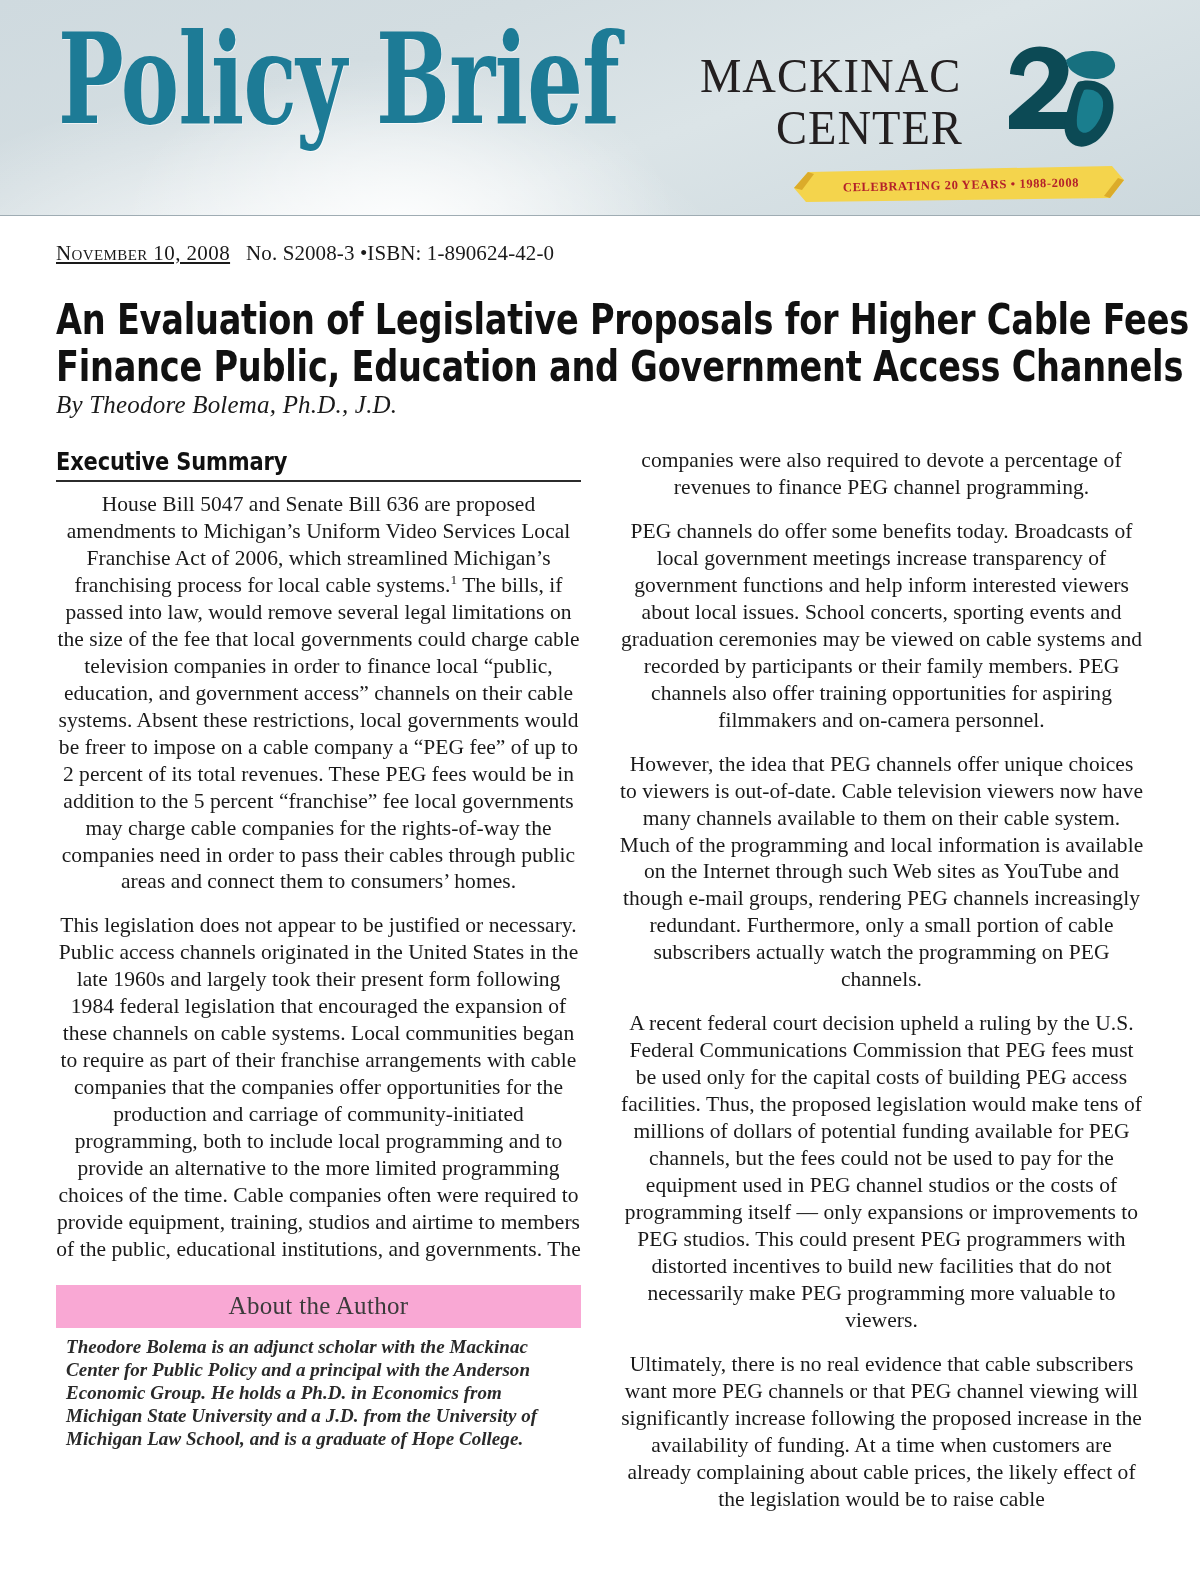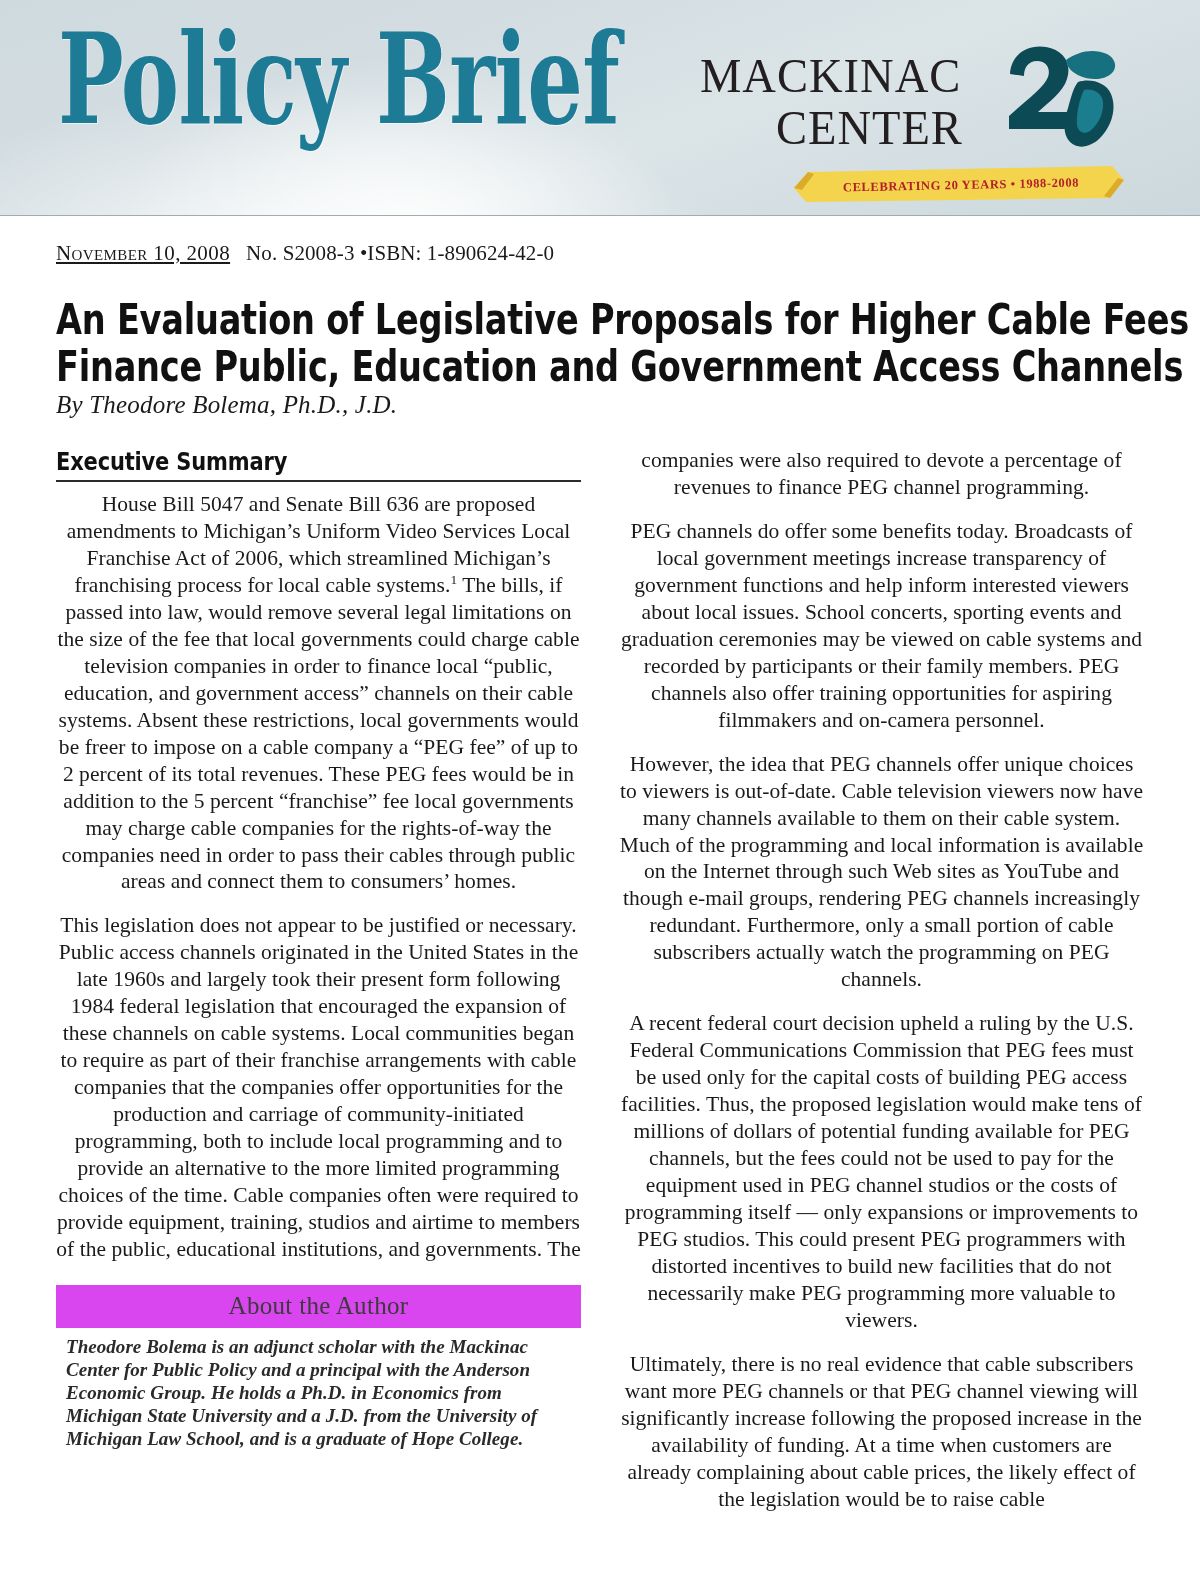--- a/index.html
+++ b/index.html
@@ -194,21 +194,21 @@
     color: #1a1a1a;
     letter-spacing: 0.05px;
     text-align: center;
   }
   p.body-text:last-child { margin-bottom: 0; }
   sup.fn { font-size: 0.62em; vertical-align: super; line-height: 0; }
 
   
   .author-box { margin-top: 22px; }
   .author-band {
-    background: #d946ef;
+    background: #f9a8d4;
     text-align: center;
     padding: 7px 0 8px 0;
     font-family: "Liberation Serif", serif;
     font-size: 25px;
     color: #3b3b3b;
     letter-spacing: 0.3px;
   }
   .author-bio {
     margin: 8px 0 0 10px;
     font-family: "Liberation Serif", serif;

